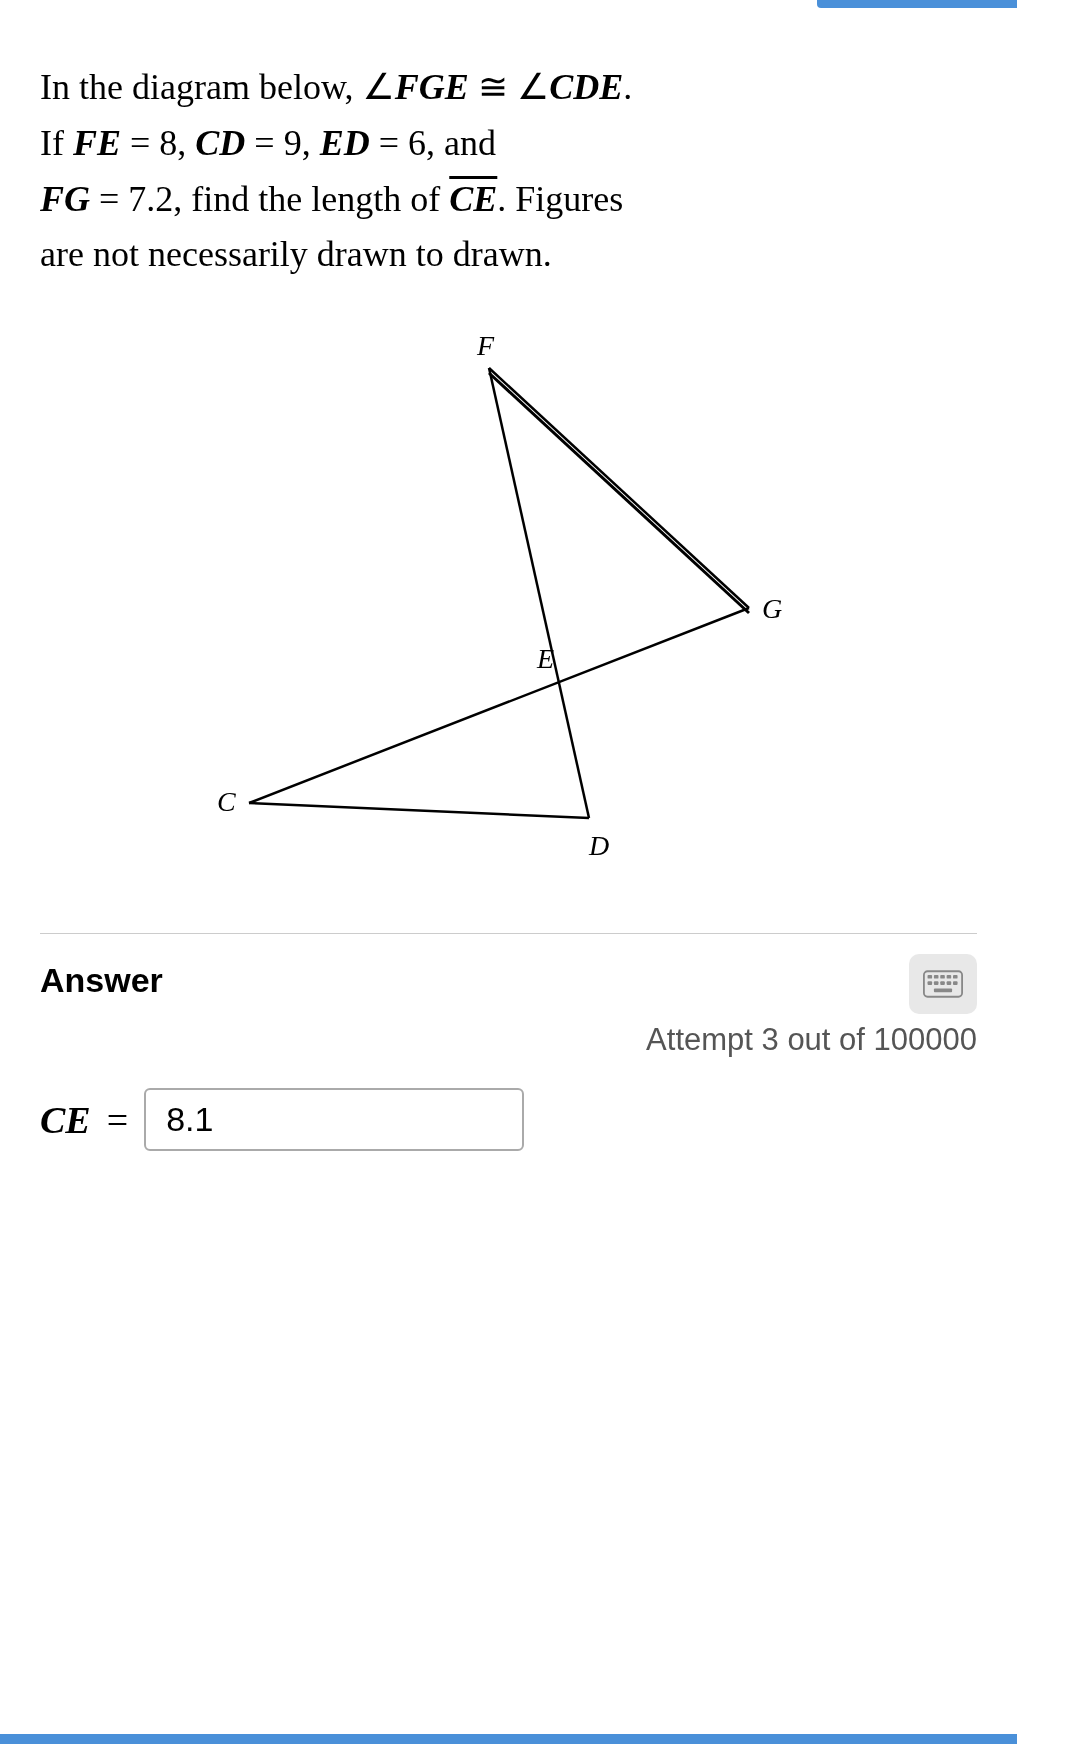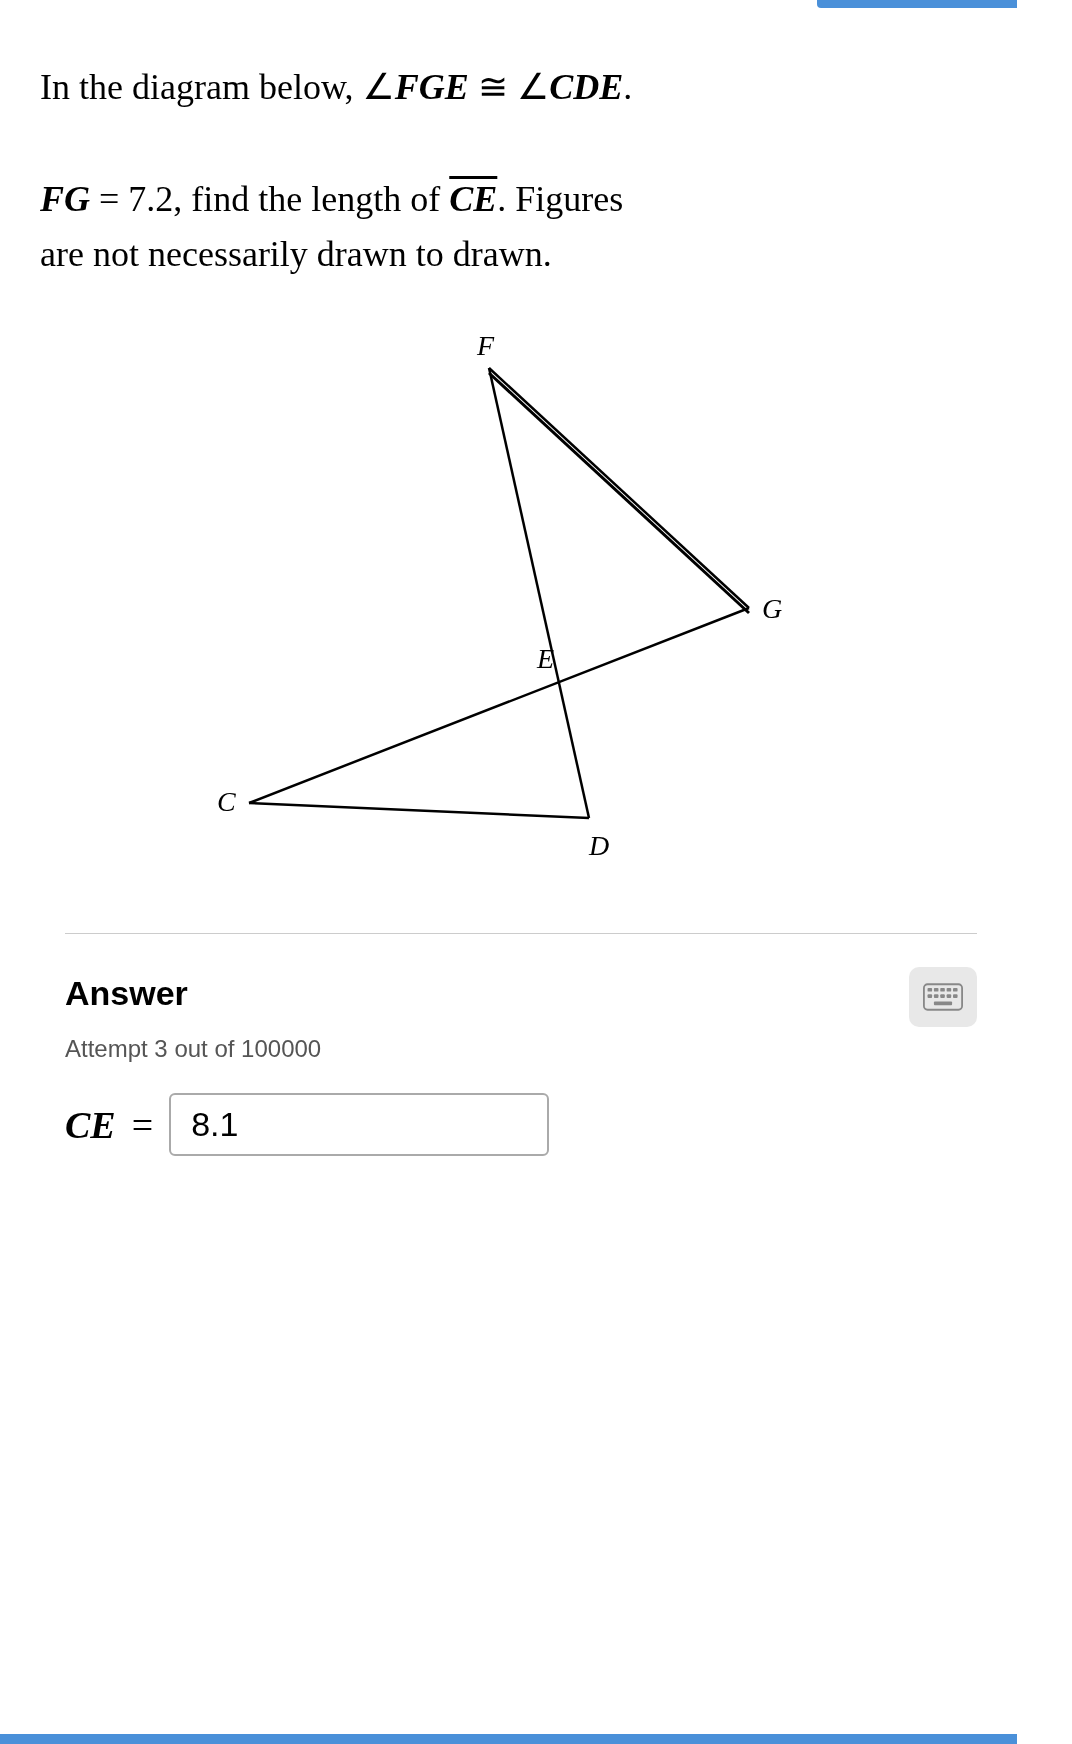--- a/index.html
+++ b/index.html
@@ -53,37 +53,37 @@
     .diagram-container {
       width: 100%;
       display: flex;
       justify-content: center;
       align-items: center;
       margin: 20px 0 40px 0;
     }
 
     .answer-section {
       margin-top: 40px;
-      padding-top: 33px;
+      padding-top: 20px;
       border-top: 1px solid #ccc;
-      margin-left: 25px;
     }
 
     .answer-label {
       font-size: 34px;
       font-weight: bold;
       font-family: Arial, sans-serif;
       margin-bottom: 8px;
     }
 
     .attempt-text {
-      font-size: 24px;
+      font-size: 31px;
       color: #555;
       font-family: Arial, sans-serif;
       margin-bottom: 30px;
+      text-align: right;
     }
 
     .answer-row {
       display: flex;
       align-items: center;
       gap: 16px;
       margin-bottom: 20px;
     }
 
     .answer-label-eq {
@@ -144,21 +144,21 @@
     }
   </style>
 </head>
 <body>
 
 <div class="page-container">
   <div class="top-bar"></div>
 
   <div class="problem-text">
     <span>In the diagram below, ∠<span class="italic-bold">FGE</span> ≅ ∠<span class="italic-bold">CDE</span>.</span><br>
-    <br>
+    <span>If <span class="italic-bold">FE</span> = 8, <span class="italic-bold">CD</span> = 9, <span class="italic-bold">ED</span> = 6, and</span><br>
     <span><span class="italic-bold">FG</span> = 7.2, find the length of <span class="overline">CE</span>. Figures</span><br>
     <span>are not necessarily drawn to drawn.</span>
   </div>
 
   <div class="diagram-container">
     <svg width="700" height="580" viewBox="0 0 700 580">
 
       <line x1="330" y1="60" x2="590" y2="300" stroke="#000" stroke-width="3"></line>
 
       <line x1="330" y1="55" x2="590" y2="295" stroke="#000" stroke-width="2.5"></line>

